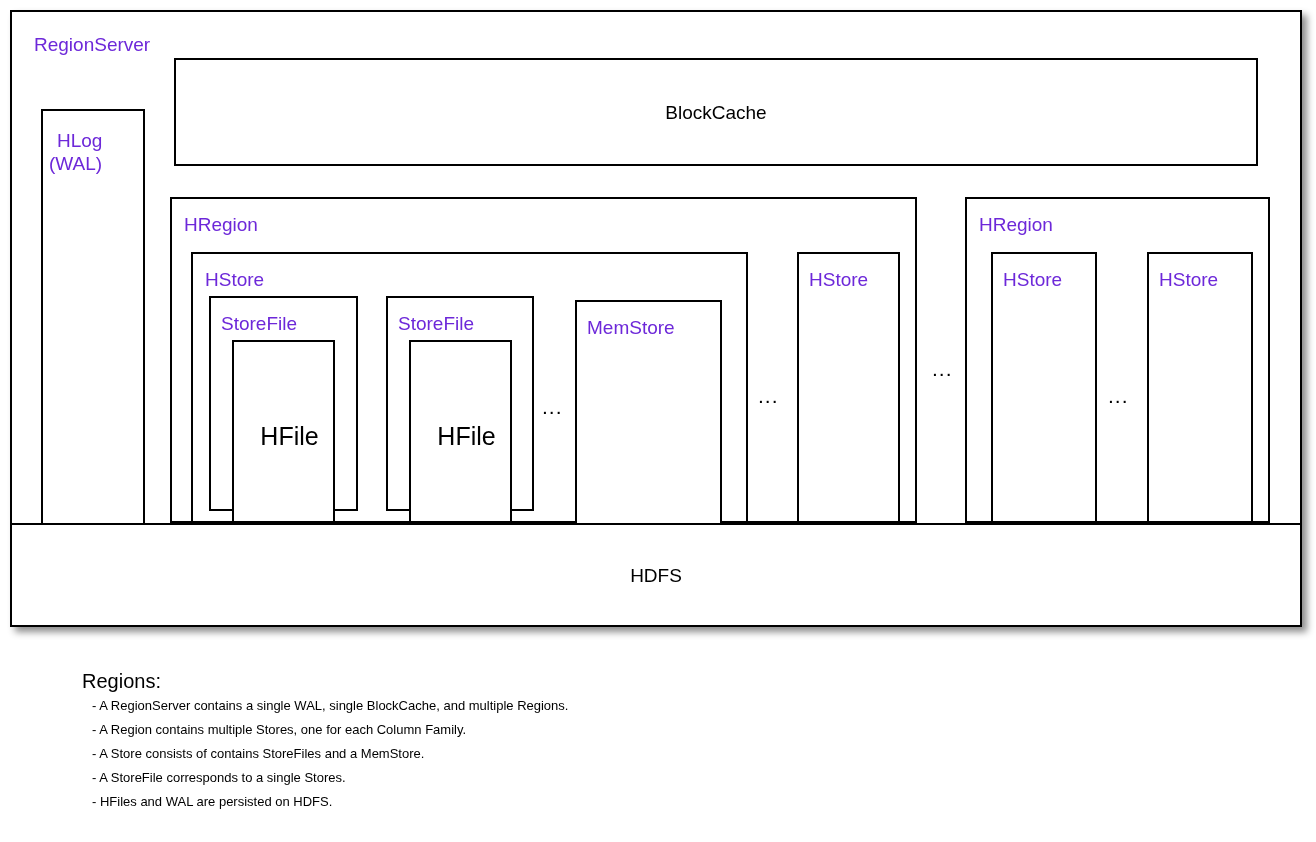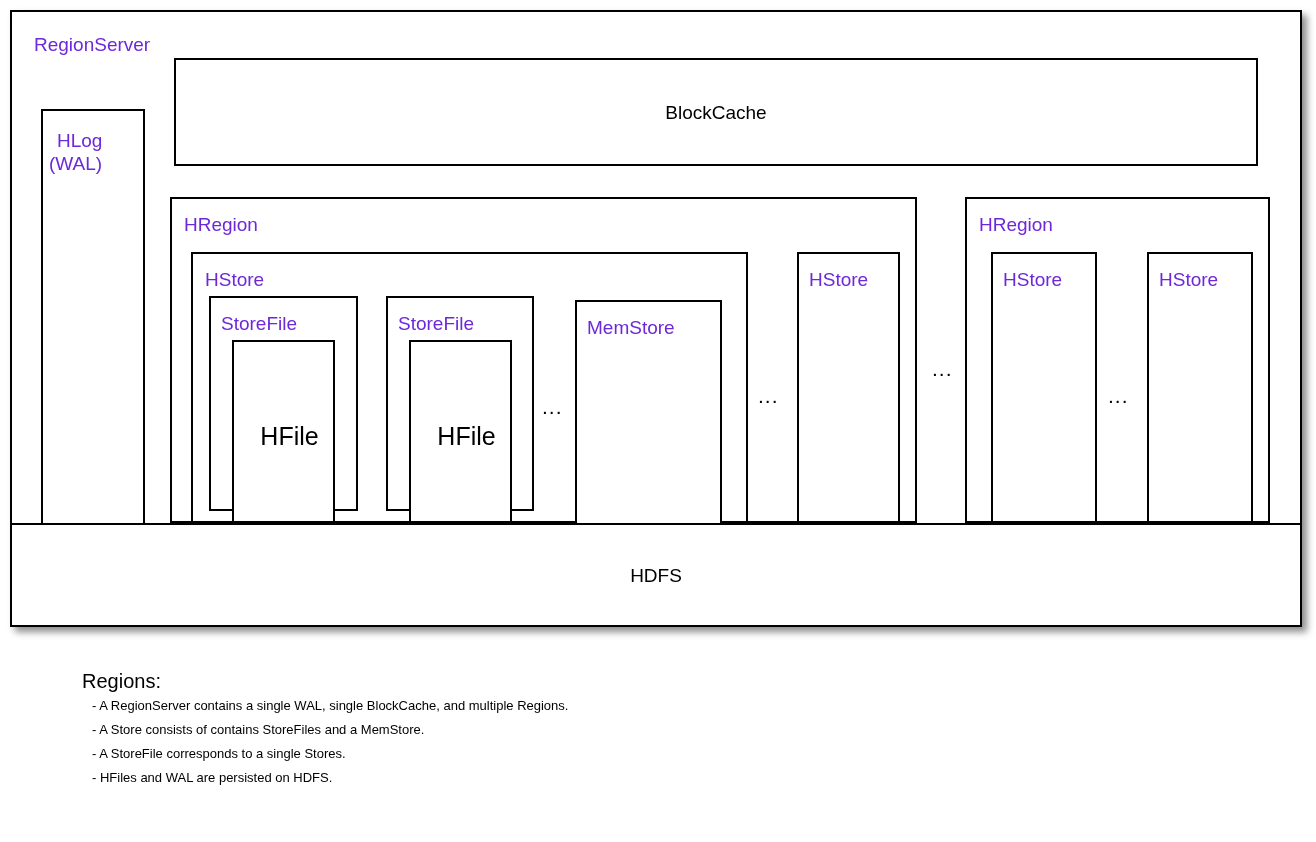--- a/index.html
+++ b/index.html
@@ -168,18 +168,19 @@
   </div>
 
   <div class="box" style="left:10px; top:523px; width:1292px; height:104px; border-left:none; border-right:none; border-bottom:none;"></div>
   <div class="box" style="left:10px; top:523px; width:1292px; height:104px; border-top-width:2px; background:transparent; border-left:2px solid #000; border-right:2px solid #000; border-bottom:2px solid #000;padding-left:28px;">
     <div class="lbl-mid">HDFS</div>
   </div>
 
   <div id="legend">
     <div id="legend-title">Regions:</div>
     <div class="legend-line">- A RegionServer contains a single WAL, single BlockCache, and multiple Regions.</div>
+    <div class="legend-line">- A Region contains multiple Stores, one for each Column Family.</div>
     <div class="legend-line">- A Store consists of contains StoreFiles and a MemStore.</div>
     <div class="legend-line">- A StoreFile corresponds to a single Stores.</div>
     <div class="legend-line">- HFiles and WAL are persisted on HDFS.</div>
   </div>
 
 </div>
 
 </body></html>

